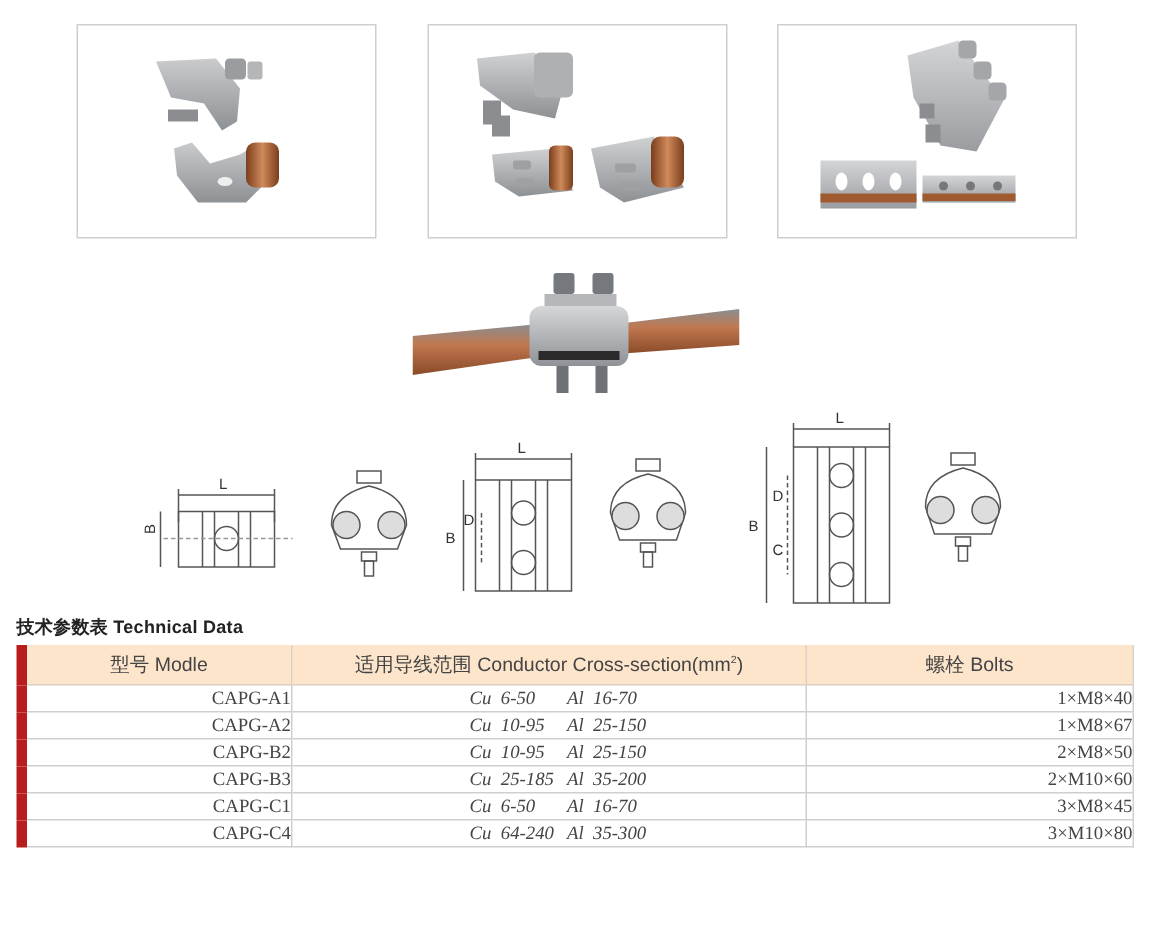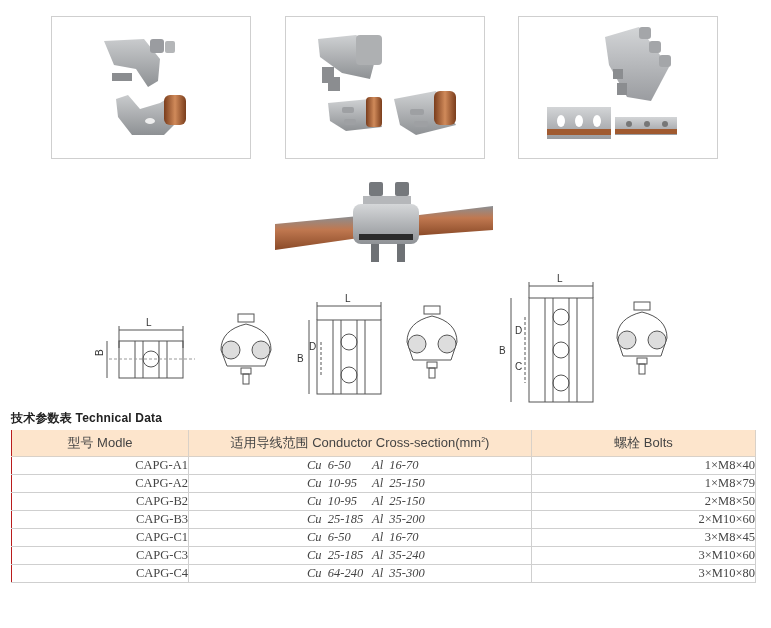--- a/index.html
+++ b/index.html
@@ -5,21 +5,21 @@
   html, body { margin:0; padding:0; background:#ffffff; }
   body { width:771px; height:628px; position:relative; overflow:hidden; font-family:"Liberation Sans", sans-serif; color:#333; }
   .photo-box { position:absolute; border:1px solid #cfcfcf; background:#fff; }
   .photo-box svg, .center-photo svg, .drawing svg { display:block; }
   .center-photo { position:absolute; }
   .drawing { position:absolute; }
   .section-title { position:absolute; left:11px; top:410px; font-size:12px; font-weight:bold; color:#222; letter-spacing:0.2px; }
   table.tech { position:absolute; left:11px; top:430px; width:745px; border-collapse:collapse; font-family:"Liberation Serif", serif; font-size:12.5px; color:#444; }
   table.tech th { background:#fde5cc; font-family:"Liberation Sans", sans-serif; font-weight:normal; font-size:13px; color:#444; height:24px; border:1px solid #d9d1c8; border-top:none; }
   table.tech td { height:17px; border:1px solid #cfcfcf; text-align:right; padding:0; line-height:17px; }
-  table.tech th:first-child, table.tech td:first-child { border-left:1px solid #b91c1c; }
+  table.tech th:first-child, table.tech td:first-child { border-left:7px solid #b91c1c; }
   table.tech td.range { text-align:left; padding-left:118px; white-space:pre;font-style:italic; }
   .range .cu { display:inline-block; width:65px; }
   sup { font-size:7px; }
 </style>
 </head>
 <body>
 
 <div class="photo-box" style="left:51px;top:16px;width:198px;height:141px;">
   <svg width="198" height="141" viewBox="0 0 198 141">
     <defs>
@@ -213,41 +213,36 @@
   </thead>
   <tbody>
     <tr>
         <td>CAPG-A1</td>
         <td class="range"><span class="cu">Cu  6-50</span><span>Al  16-70</span></td>
         <td>1×M8×40</td>
       </tr>
     <tr>
         <td>CAPG-A2</td>
         <td class="range"><span class="cu">Cu  10-95</span><span>Al  25-150</span></td>
-        <td>1×M8×79</td>
+        <td>1×M8×67</td>
       </tr>
     <tr>
         <td>CAPG-B2</td>
         <td class="range"><span class="cu">Cu  10-95</span><span>Al  25-150</span></td>
         <td>2×M8×50</td>
       </tr>
     <tr>
         <td>CAPG-B3</td>
         <td class="range"><span class="cu">Cu  25-185</span><span>Al  35-200</span></td>
         <td>2×M10×60</td>
       </tr>
     <tr>
         <td>CAPG-C1</td>
         <td class="range"><span class="cu">Cu  6-50</span><span>Al  16-70</span></td>
         <td>3×M8×45</td>
       </tr>
     <tr>
-        <td>CAPG-C3</td>
-        <td class="range"><span class="cu">Cu  25-185</span><span>Al  35-240</span></td>
-        <td>3×M10×60</td>
-      </tr>
-    <tr>
         <td>CAPG-C4</td>
         <td class="range"><span class="cu">Cu  64-240</span><span>Al  35-300</span></td>
         <td>3×M10×80</td>
       </tr>
   </tbody>
 </table>
 
 </body></html>

